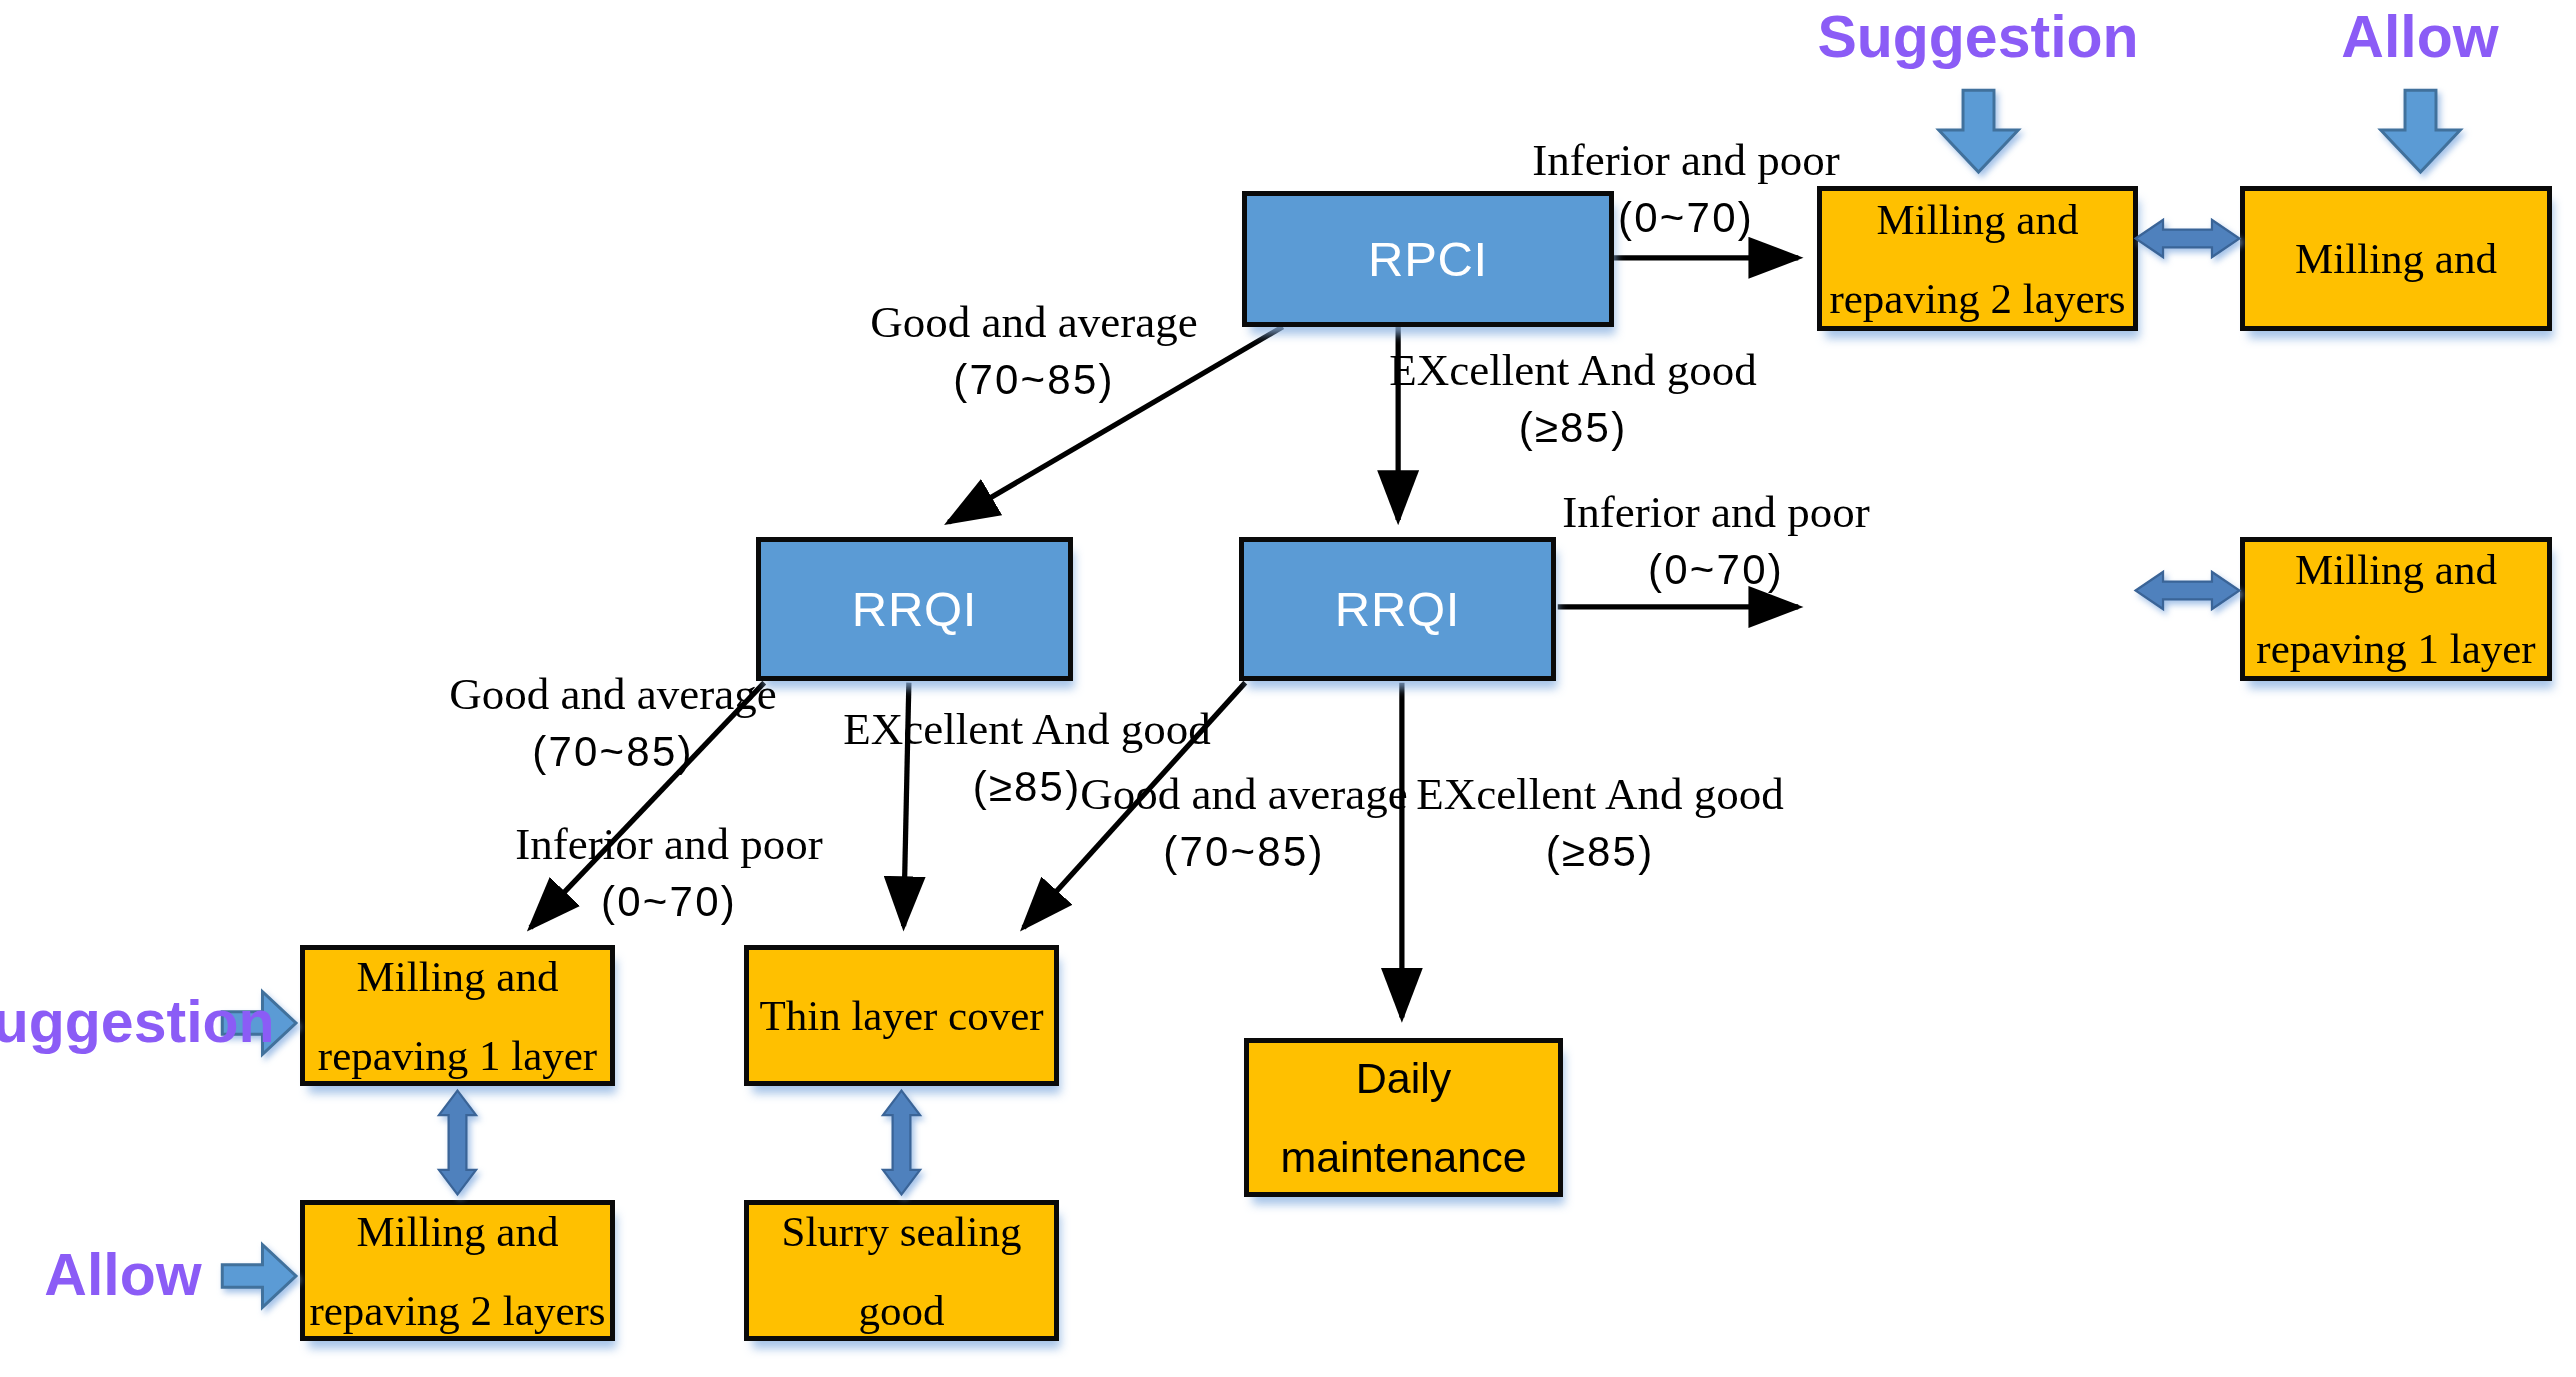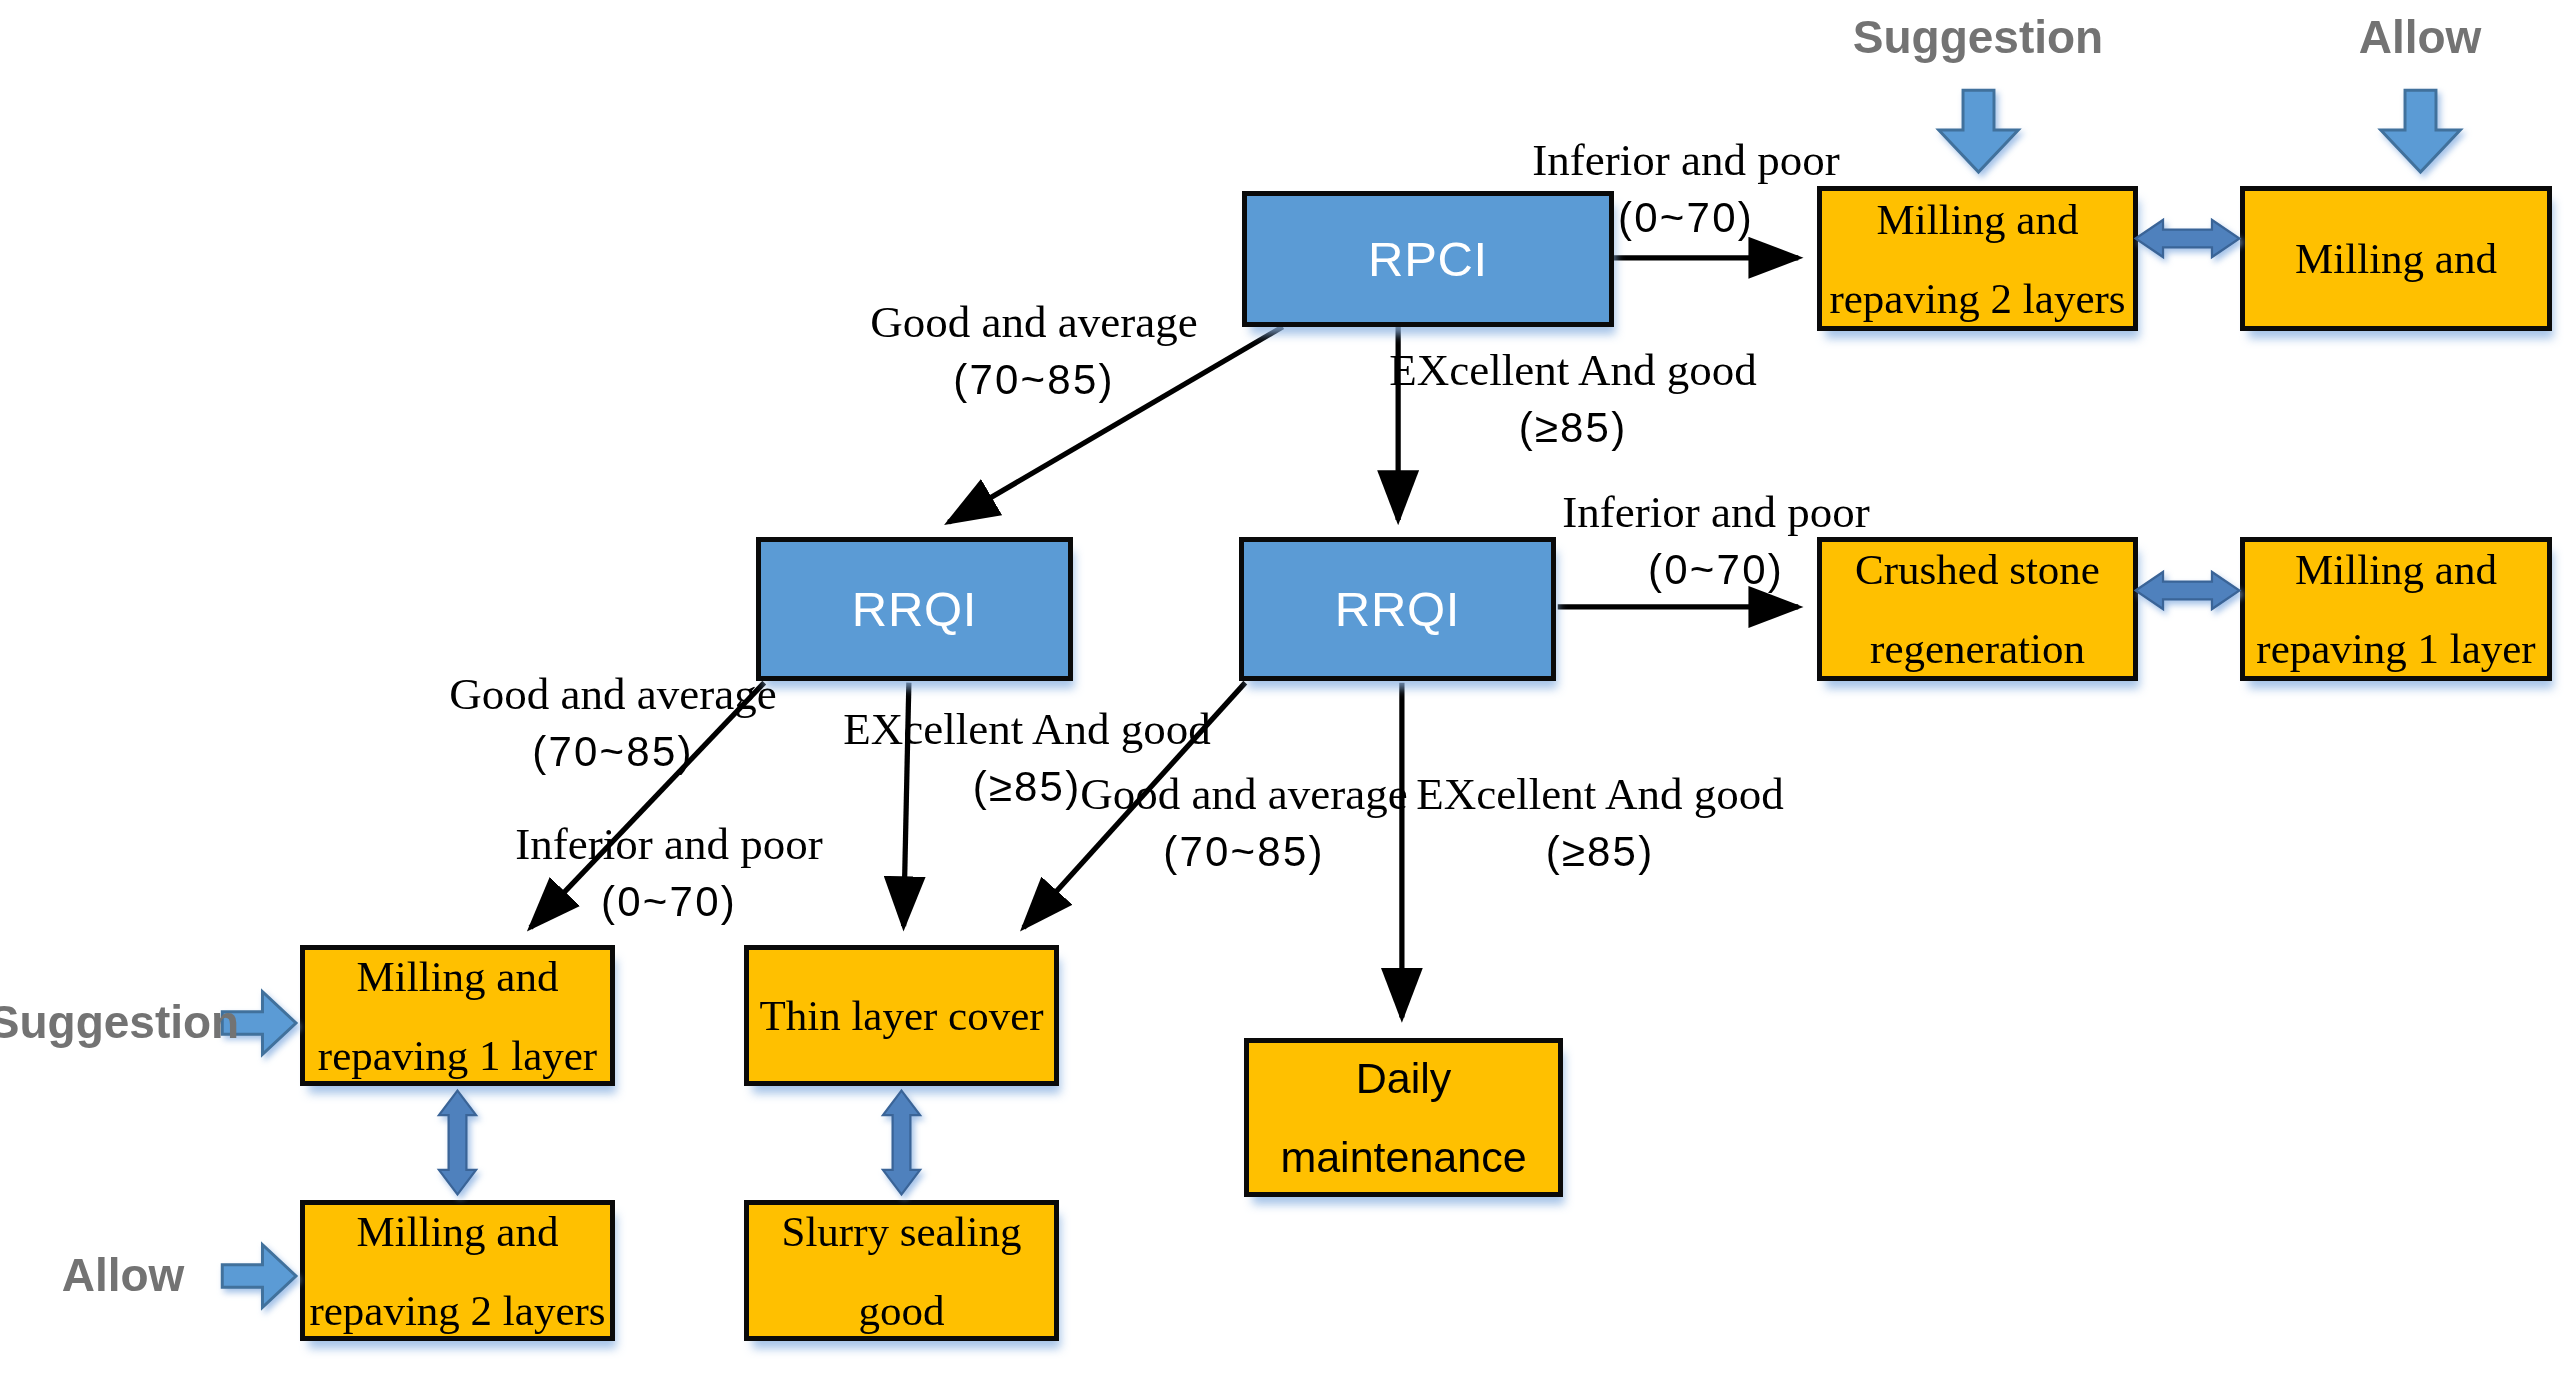--- a/index.html
+++ b/index.html
@@ -45,21 +45,21 @@
     display:block;font-family:"Liberation Serif","DejaVu Serif",serif;
     font-size:45px;line-height:57px;color:#000;
   }
   .elabel .range{
     display:block;font-family:"Liberation Sans","DejaVu Sans",sans-serif;
     font-size:42px;line-height:57px;color:#000;letter-spacing:2.2px;
   }
   .annot{
     position:absolute;z-index:3;transform:translate(-50%,-50%);
     font-family:"Liberation Sans","DejaVu Sans",sans-serif;
-    font-weight:700;font-size:46px;color:#737373;white-space:nowrap;
+    font-weight:700;font-size:59px;color:#8b5cf6;white-space:nowrap;
   }
   .barrow{
     position:absolute;z-index:2;
     filter:drop-shadow(3.7px 4.5px 3px rgba(141,179,226,0.8));
   }
 </style>
 </head>
 <body>
 
 <div id="canvas">
@@ -92,24 +92,20 @@
     <span class="nline">RRQI</span>
   </div>
 
   <div class="node orange" style="left:1817px;top:186px;width:321px;height:145px">
     <span class="nline">Milling and</span>
     <span class="nline">repaving 2 layers</span>
   </div>
   <div class="node orange" style="left:2240px;top:186px;width:312px;height:145px">
     <span class="nline">Milling and</span>
   </div>
-  <div class="node orange" style="left:1817px;top:537px;width:321px;height:144px">
-    <span class="nline">Crushed stone</span>
-    <span class="nline">regeneration</span>
-  </div>
   <div class="node orange" style="left:2240px;top:537px;width:312px;height:144px">
     <span class="nline">Milling and</span>
     <span class="nline">repaving 1 layer</span>
   </div>
   <div class="node orange" style="left:300px;top:945px;width:315px;height:141px">
     <span class="nline">Milling and</span>
     <span class="nline">repaving 1 layer</span>
   </div>
   <div class="node orange" style="left:300px;top:1200px;width:315px;height:141px">
     <span class="nline">Milling and</span>

